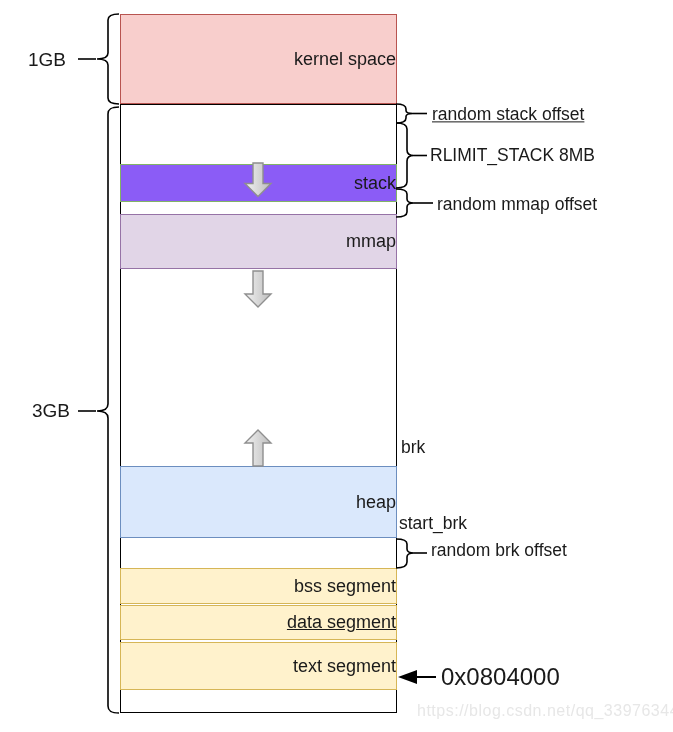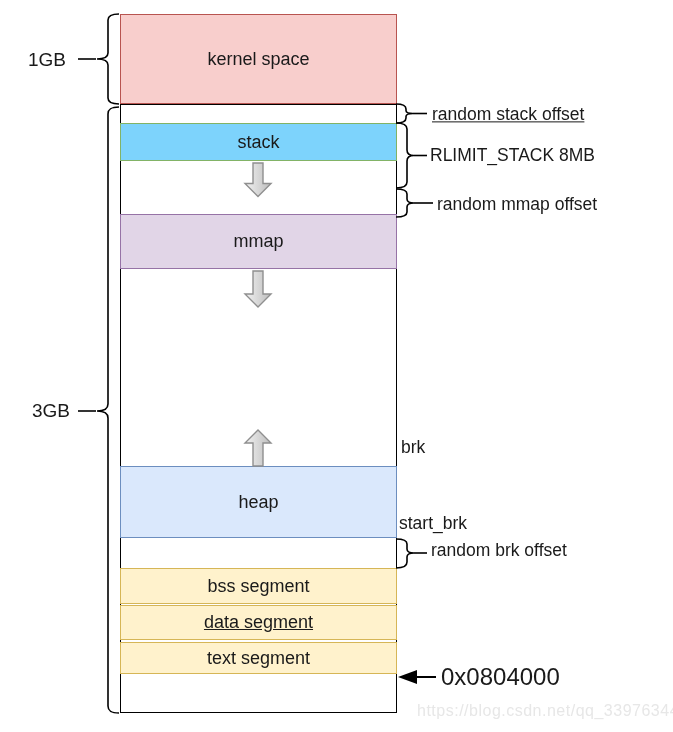--- a/index.html
+++ b/index.html
@@ -7,39 +7,39 @@
     position:relative;
     width:673px;height:732px;
     background:#ffffff;
     font-family:"Liberation Sans", sans-serif;
     color:#1a1a1a;
     overflow:hidden;
   }
   .box{
     position:absolute;
     box-sizing:border-box;
-    display:flex;align-items:center;justify-content:center;
+    display:flex;align-items:center;justify-content:flex-end;
   }
   .outer-box{
     left:120px;top:104px;width:277px;height:609px;
     border:1.6px solid #000000;
     background:transparent;
   }
   .region{
     left:120px;width:277px;
     border:1.6px solid;
     font-size:18px;
   }
   .r-kernel{top:14px;height:90px;}
   .r-stack{top:123px;height:38px;}
   .r-mmap{top:214px;height:55px;}
   .r-heap{top:466px;height:72px;}
   .r-bss{top:568px;height:36px;}
   .r-data{top:605px;height:35px;}
-  .r-text{top:642px;height:32px;}
+  .r-text{top:642px;height:48px;}
   .lbl{
     position:absolute;
     white-space:nowrap;
     transform:translateY(-50%);
     font-size:17.5px;
     line-height:1.1;
   }
   .lbl-size{font-size:19px;}
   .lbl-1gb{left:28px;top:60px;}
   .lbl-3gb{left:32px;top:411px;}
@@ -70,21 +70,21 @@
 </head>
 <body>
 
 <div class="canvas">
 
   <div class="box outer-box"></div>
 
   <div class="box region r-kernel" style="background: rgb(248, 206, 204); border-color: rgb(184, 84, 80);">
     <span>kernel space</span>
   </div>
-  <div class="box region r-stack" style="background: #7dd3fc; border-color: rgb(130, 179, 102);">
+  <div class="box region r-stack" style="background: #8b5cf6; border-color: rgb(130, 179, 102); margin-top: 41px;">
     <span>stack</span>
   </div>
   <div class="box region r-mmap" style="background: rgb(225, 213, 231); border-color: rgb(150, 115, 166);">
     <span>mmap</span>
   </div>
   <div class="box region r-bss" style="background: rgb(255, 242, 204); border-color: rgb(214, 182, 86);">
     <span>bss segment</span>
   </div>
   <div class="box region r-heap" style="background: rgb(218, 232, 252); border-color: rgb(108, 142, 191);">
     <span>heap</span>

